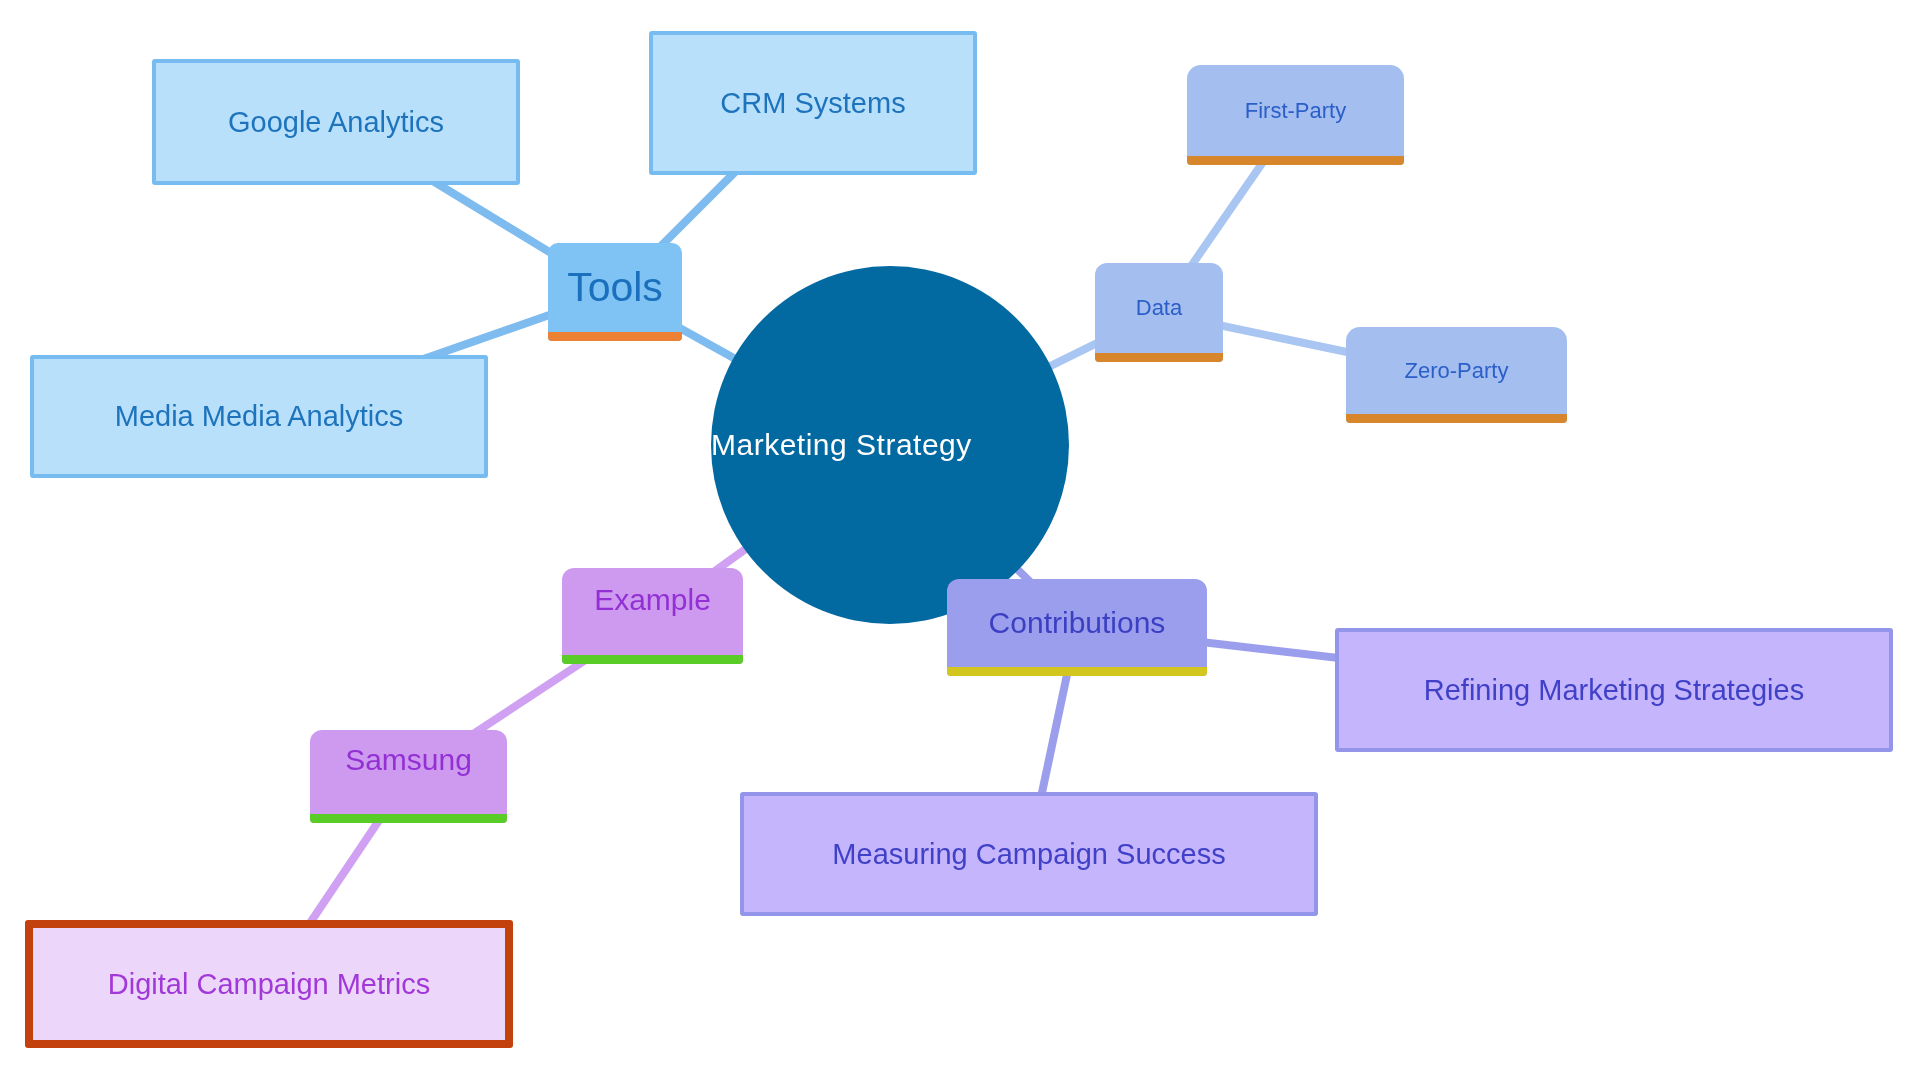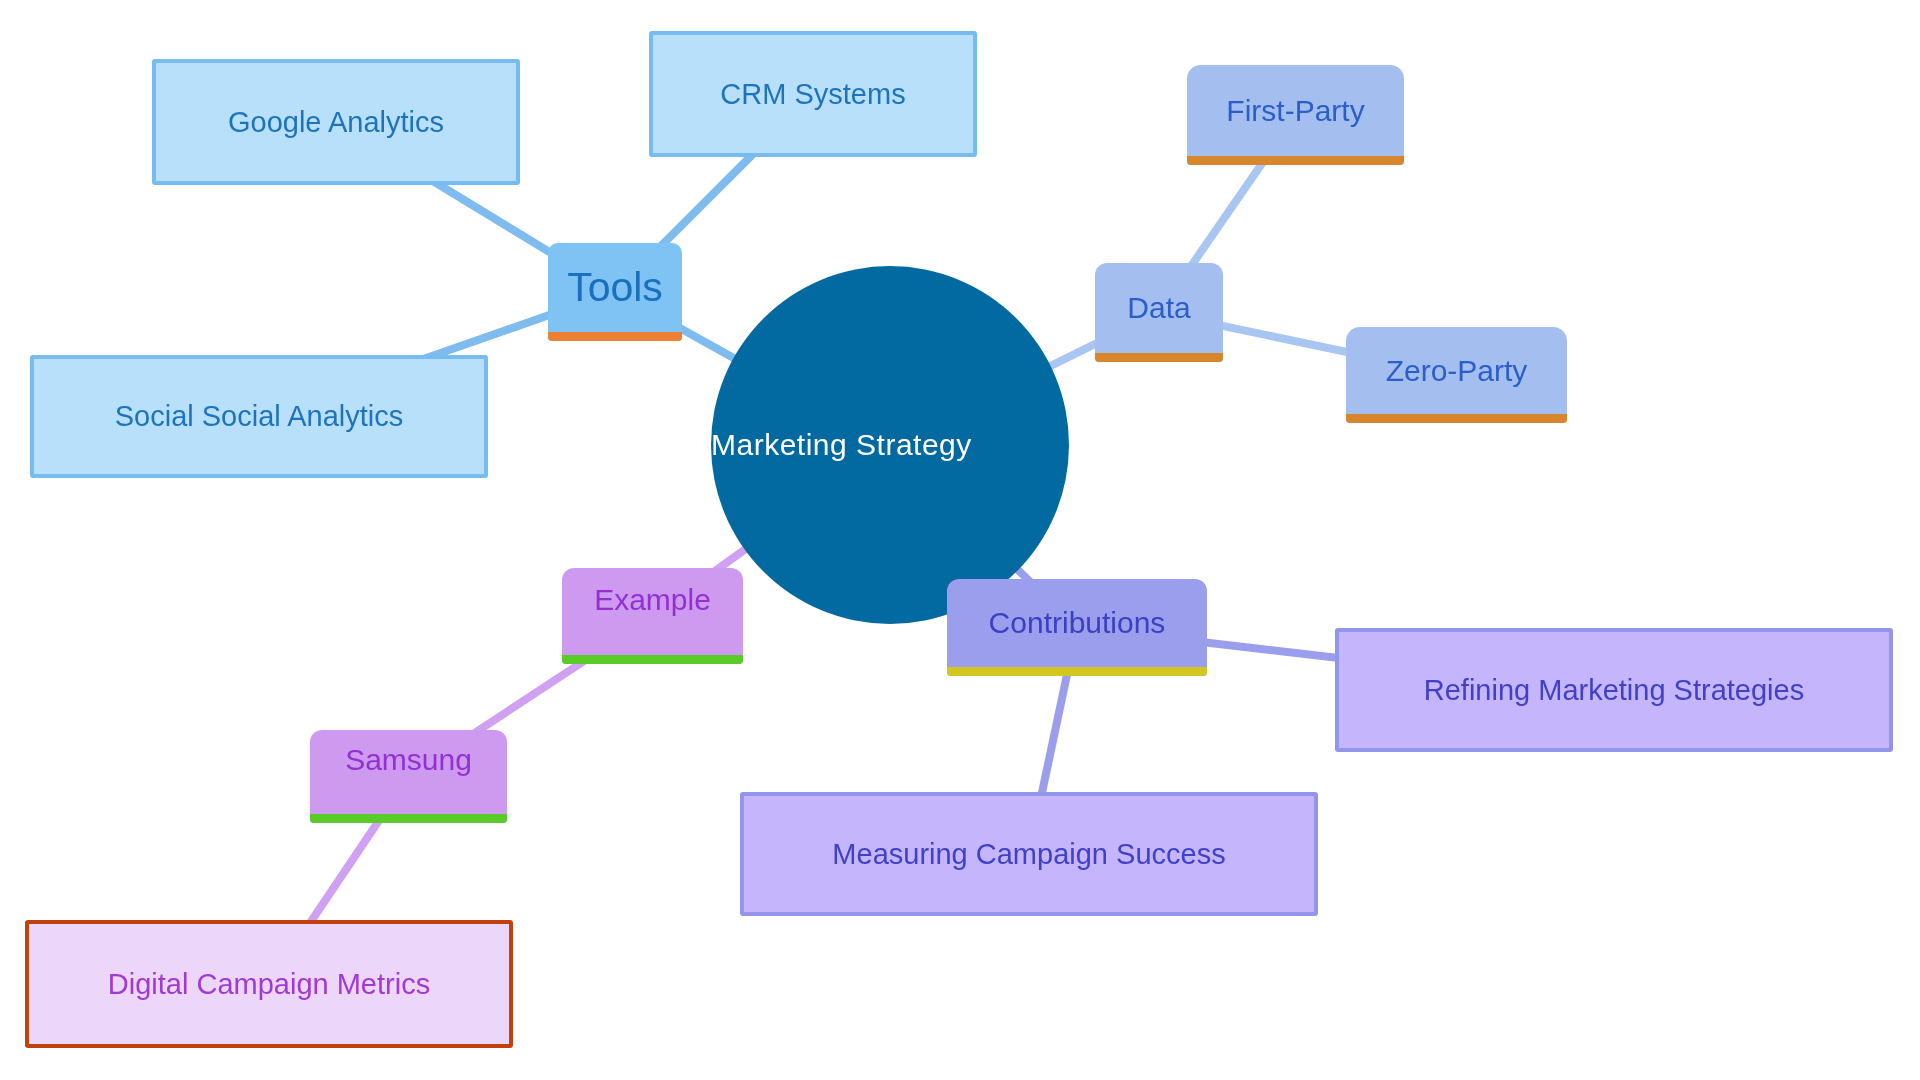--- a/index.html
+++ b/index.html
@@ -65,21 +65,21 @@
     overflow: hidden;
   }
   .branch-tools-parent .label { color: #1a70bd; font-size: 41px; }
   .branch-tools-parent .underbar { background: #ec8033; }
 
   .branch-data-parent {
     background: #a4bfef;
     border-radius: 12px 12px 4px 4px;
     overflow: hidden;
   }
-  .branch-data-parent .label { color: #2b5ec9; font-size: 30px; }
+  .branch-data-parent .label { color: #2b5ec9; font-size: 22px; }
   .branch-data-parent .underbar { background: #d8862c; }
 
   .branch-example-parent {
     background: #ce9af0;
     border-radius: 12px 12px 4px 4px;
     overflow: hidden;
     gap: 24px;
   }
   .branch-example-parent .label { color: #9330d4; font-size: 30px; }
   .branch-example-parent .underbar { background: #5acc28; }
@@ -95,21 +95,21 @@
   
   .leaf-blue {
     background: #b9e0fb;
     border: 4px solid #76bcf0;
     border-radius: 3px;
   }
   .leaf-blue .label { color: #1d73bc; font-size: 29px; }
 
   .leaf-purple {
     background: #ecd7fa;
-    border: 4px solid #c2410c;
+    border: 8px solid #c2410c;
     border-radius: 3px;
   }
   .leaf-purple .label { color: #a138d8; font-size: 29px; }
 
   .leaf-periwinkle {
     background: #c4b5fd;
     border: 4px solid #9295ea;
     border-radius: 3px;
   }
   .leaf-periwinkle .label { color: #4041c6; font-size: 29px; }
@@ -141,26 +141,26 @@
 
   <div class="node branch-tools-parent" style="left:548px; top:243px; width:134px; height:98px;">
     <span class="label">Tools</span>
     <span class="underbar"></span>
   </div>
 
   <div class="node leaf-blue" style="left:152px; top:59px; width:368px; height:126px;">
     <span class="label">Google Analytics</span>
   </div>
 
-  <div class="node leaf-blue" style="left:649px; top:31px; width:328px; height:126px;">
+  <div class="node leaf-blue" style="left:649px; top:31px; width:328px; height:144px;">
     <span class="label">CRM Systems</span>
   </div>
 
   <div class="node leaf-blue" style="left:30px; top:355px; width:458px; height:123px;">
-    <span class="label">Social Social Analytics</span>
+    <span class="label">Media Media Analytics</span>
   </div>
 
   <div class="node branch-data-parent" style="left:1095px; top:263px; width:128px; height:99px;">
     <span class="label">Data</span>
     <span class="underbar"></span>
   </div>
 
   <div class="node branch-data-parent" style="left:1187px; top:65px; width:217px; height:100px; border-radius:14px 14px 4px 4px;">
     <span class="label">First-Party</span>
     <span class="underbar"></span>

